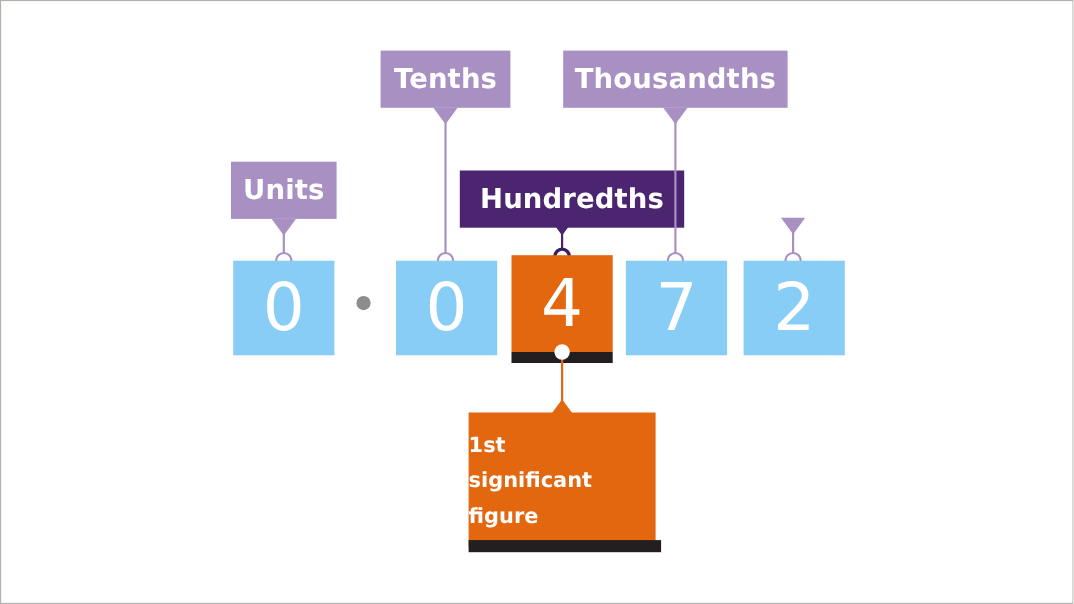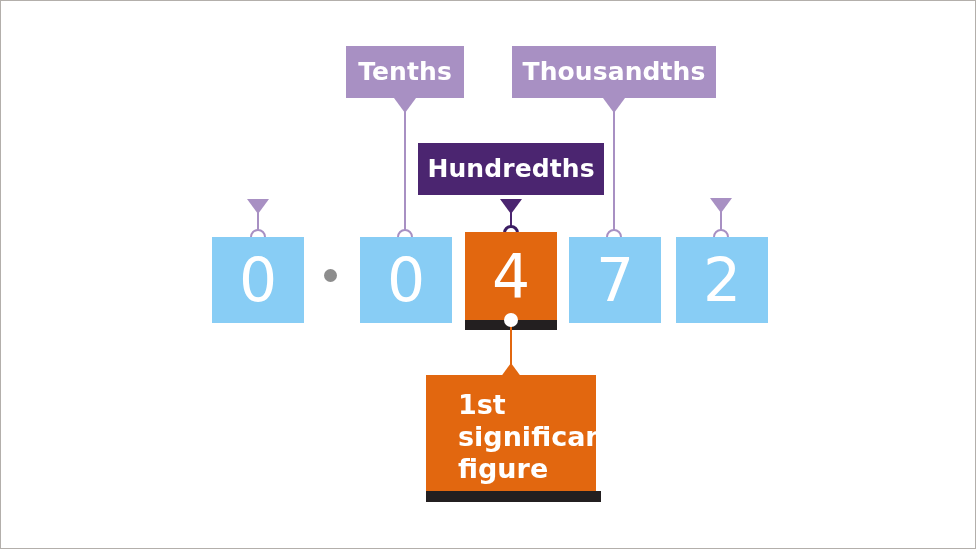--- a/index.html
+++ b/index.html
@@ -118,45 +118,46 @@
     background: #8d8d8d;
   }
 
   
   .callout-bottom {
     position: absolute;
     box-sizing: border-box;
     background: #e2670f;
     color: #ffffff;
     font-weight: bold;
-    font-size: 27px;
+    font-size: 19px;
     line-height: 32px;
-    padding: 14px 0 0 32px;
+    padding: 14px 0 0 0;
     white-space: pre-line;
   }
   .shadowbar {
     position: absolute;
     background: #231f20;
   }
 </style>
 </head>
 <body>
 
 <div id="canvas">
 
+  <div class="label-box light center" style="left:209px; top:146px; width:96px; height:52px;">Units</div>
   <div class="tail-down light" style="left:246px; top:198px;"></div>
   <div class="stem light" style="left:256px; top:210px; height:22px;"></div>
   <div class="dot light" style="left:249px; top:228px;"></div>
 
   <div class="label-box light center" style="left:345px; top:45px; width:118px; height:52px;">Tenths</div>
   <div class="tail-down light" style="left:393px; top:97px;"></div>
   <div class="stem light" style="left:403px; top:109px; height:123px;"></div>
   <div class="dot light" style="left:396px; top:228px;"></div>
 
-  <div class="label-box dark center" style="left:417px; top:142px; width:186px; height:52px;">Hundredths</div>
+  <div class="label-box dark center" style="left:417px; top:154px; width:204px; height:52px;">Hundredths</div>
   <div class="tail-down dark" style="left:499px; top:198px;"></div>
   <div class="stem dark" style="left:509px; top:210px; height:20px;"></div>
   <div class="dot dark" style="left:502px; top:224px;"></div>
 
   <div class="tail-down light" style="left:709px; top:197px;"></div>
   <div class="stem light" style="left:719px; top:209px; height:23px;"></div>
   <div class="dot light" style="left:712px; top:228px;"></div>
 
   <div class="label-box light center" style="left:511px; top:45px; width:204px; height:52px;">Thousandths</div>
   <div class="tail-down light" style="left:602px; top:97px;"></div>

